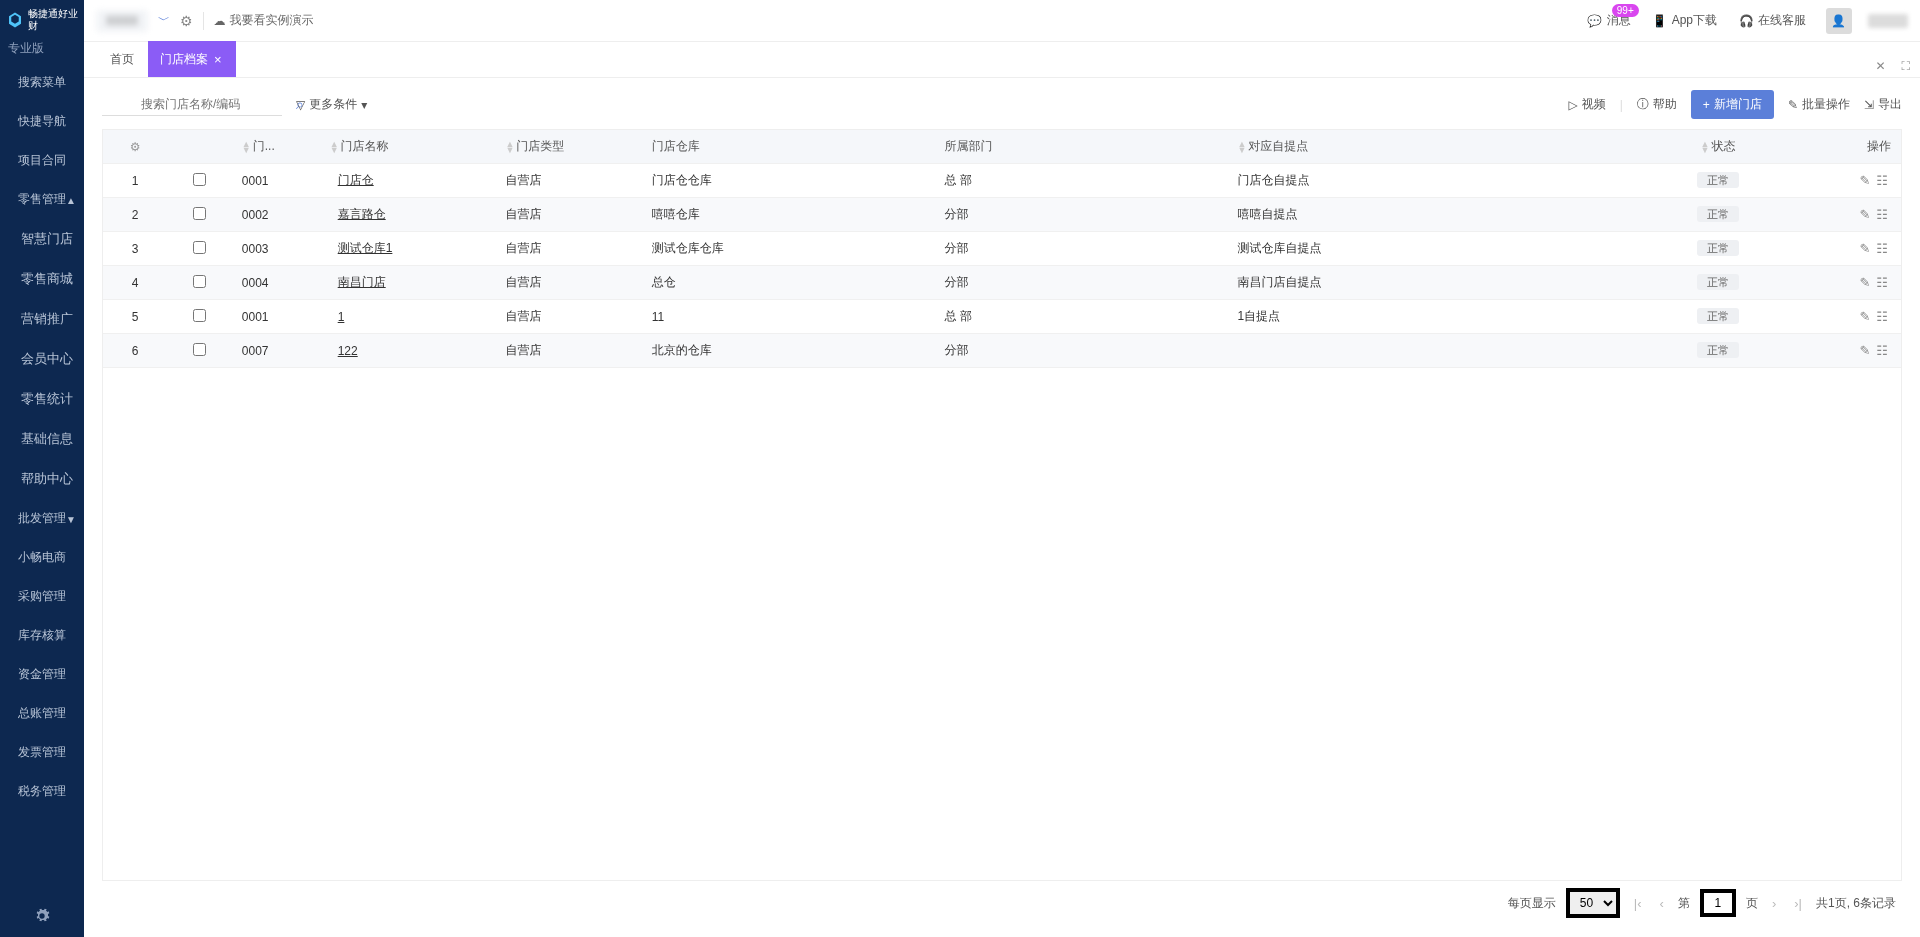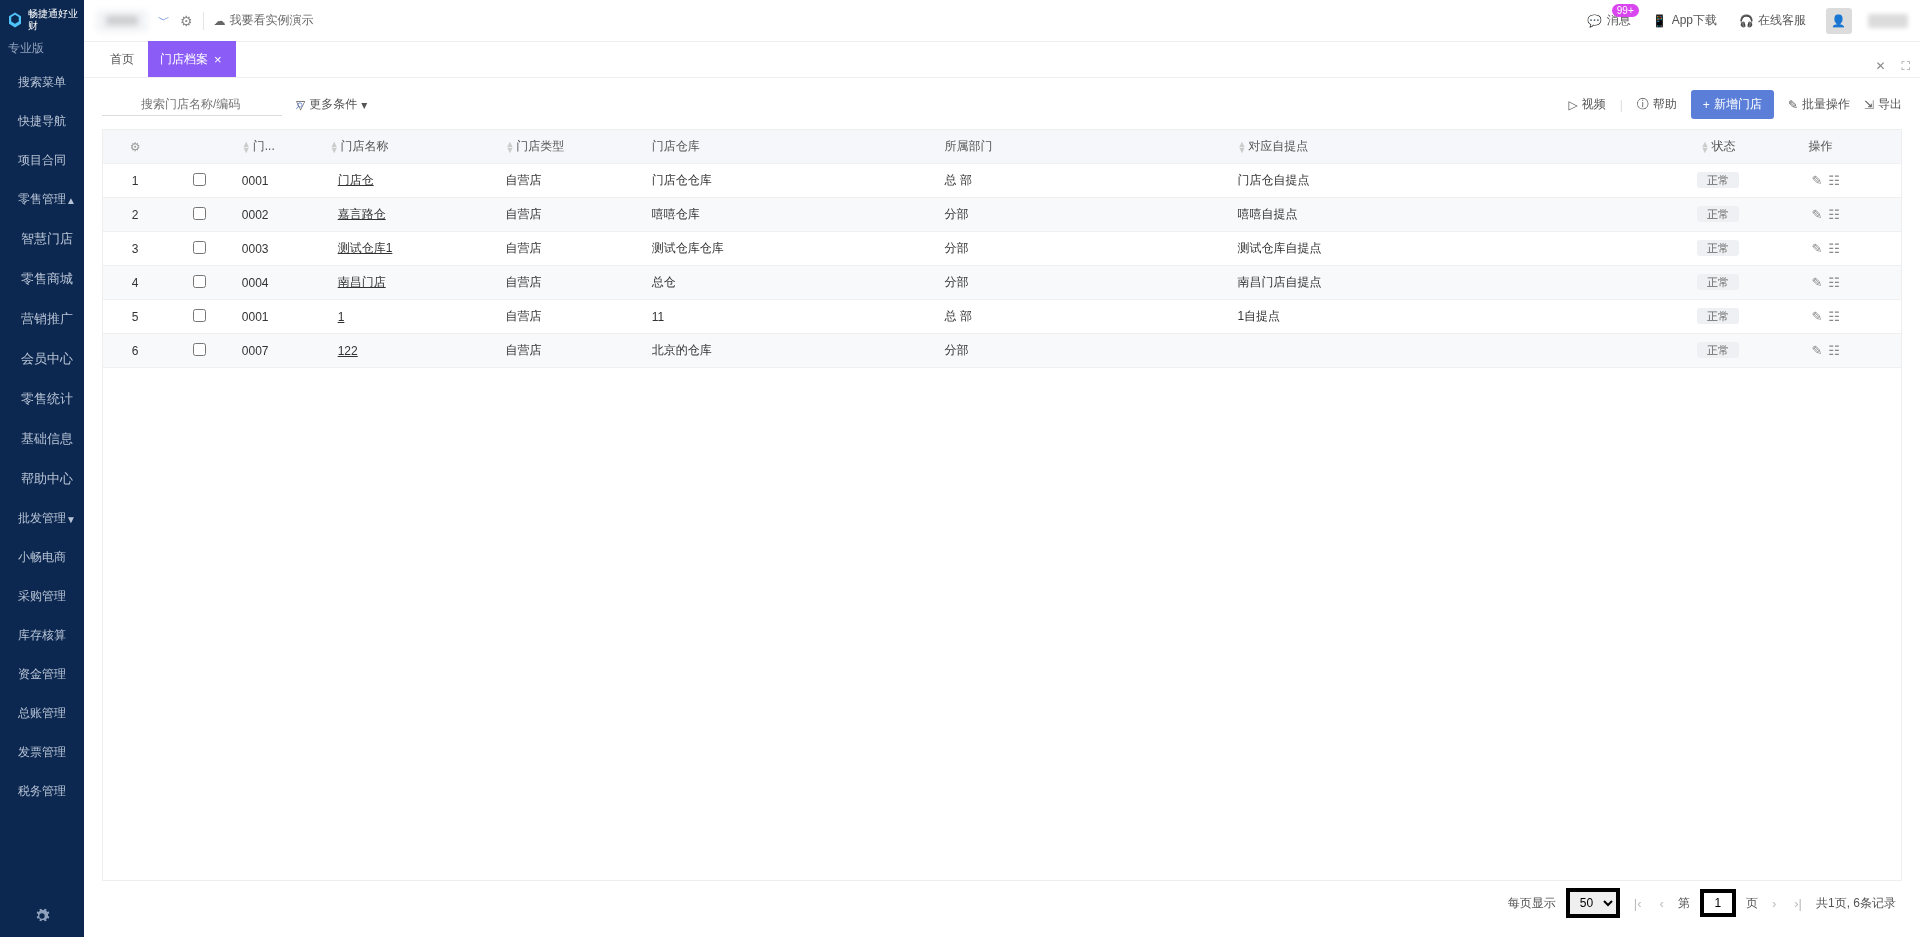--- a/index.html
+++ b/index.html
@@ -62,21 +62,21 @@
 tbody tr:nth-child(even) { background: #f8f9fb; }
 .col-idx { width: 44px; text-align: center; }
 .col-chk { width: 44px; text-align: center; }
 .col-code { width: 60px; }
 .col-name { width: 120px; }
 .col-type { width: 100px; }
 .col-wh { width: 200px; }
 .col-dept { width: 200px; }
 .col-pick { width: 280px; }
 .col-status { width: 110px; text-align: center; }
-.col-op { width: 70px; text-align: left; }
+.col-op { width: 70px; text-align: right; }
 .link-cell { color: #333; text-decoration: underline; cursor: pointer; margin-left: 8px; }
 .status-tag { background: #eef0f3; color: #666; padding: 2px 10px; border-radius: 3px; font-size: 11px; }
 .op-icon { color: #888; cursor: pointer; margin: 0 3px; font-size: 13px; }
 th.col-idx { color: #999; }
 input[type=checkbox] { cursor: pointer; }
 
 
 .pager { height: 44px; display: flex; align-items: center; justify-content: flex-end; gap: 10px; color: #555; padding: 0 6px; }
 .pager select, .pager input { border: 4px solid #000000; padding: 3px 6px; font-size: 12px; }
 .pager input { width: 36px; text-align: center; }

